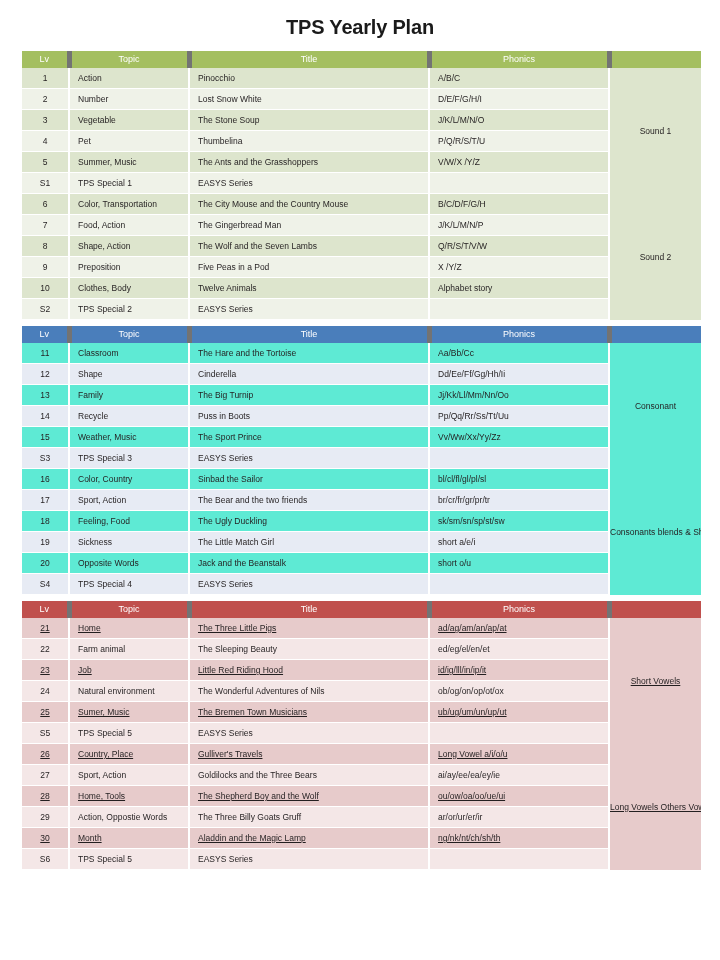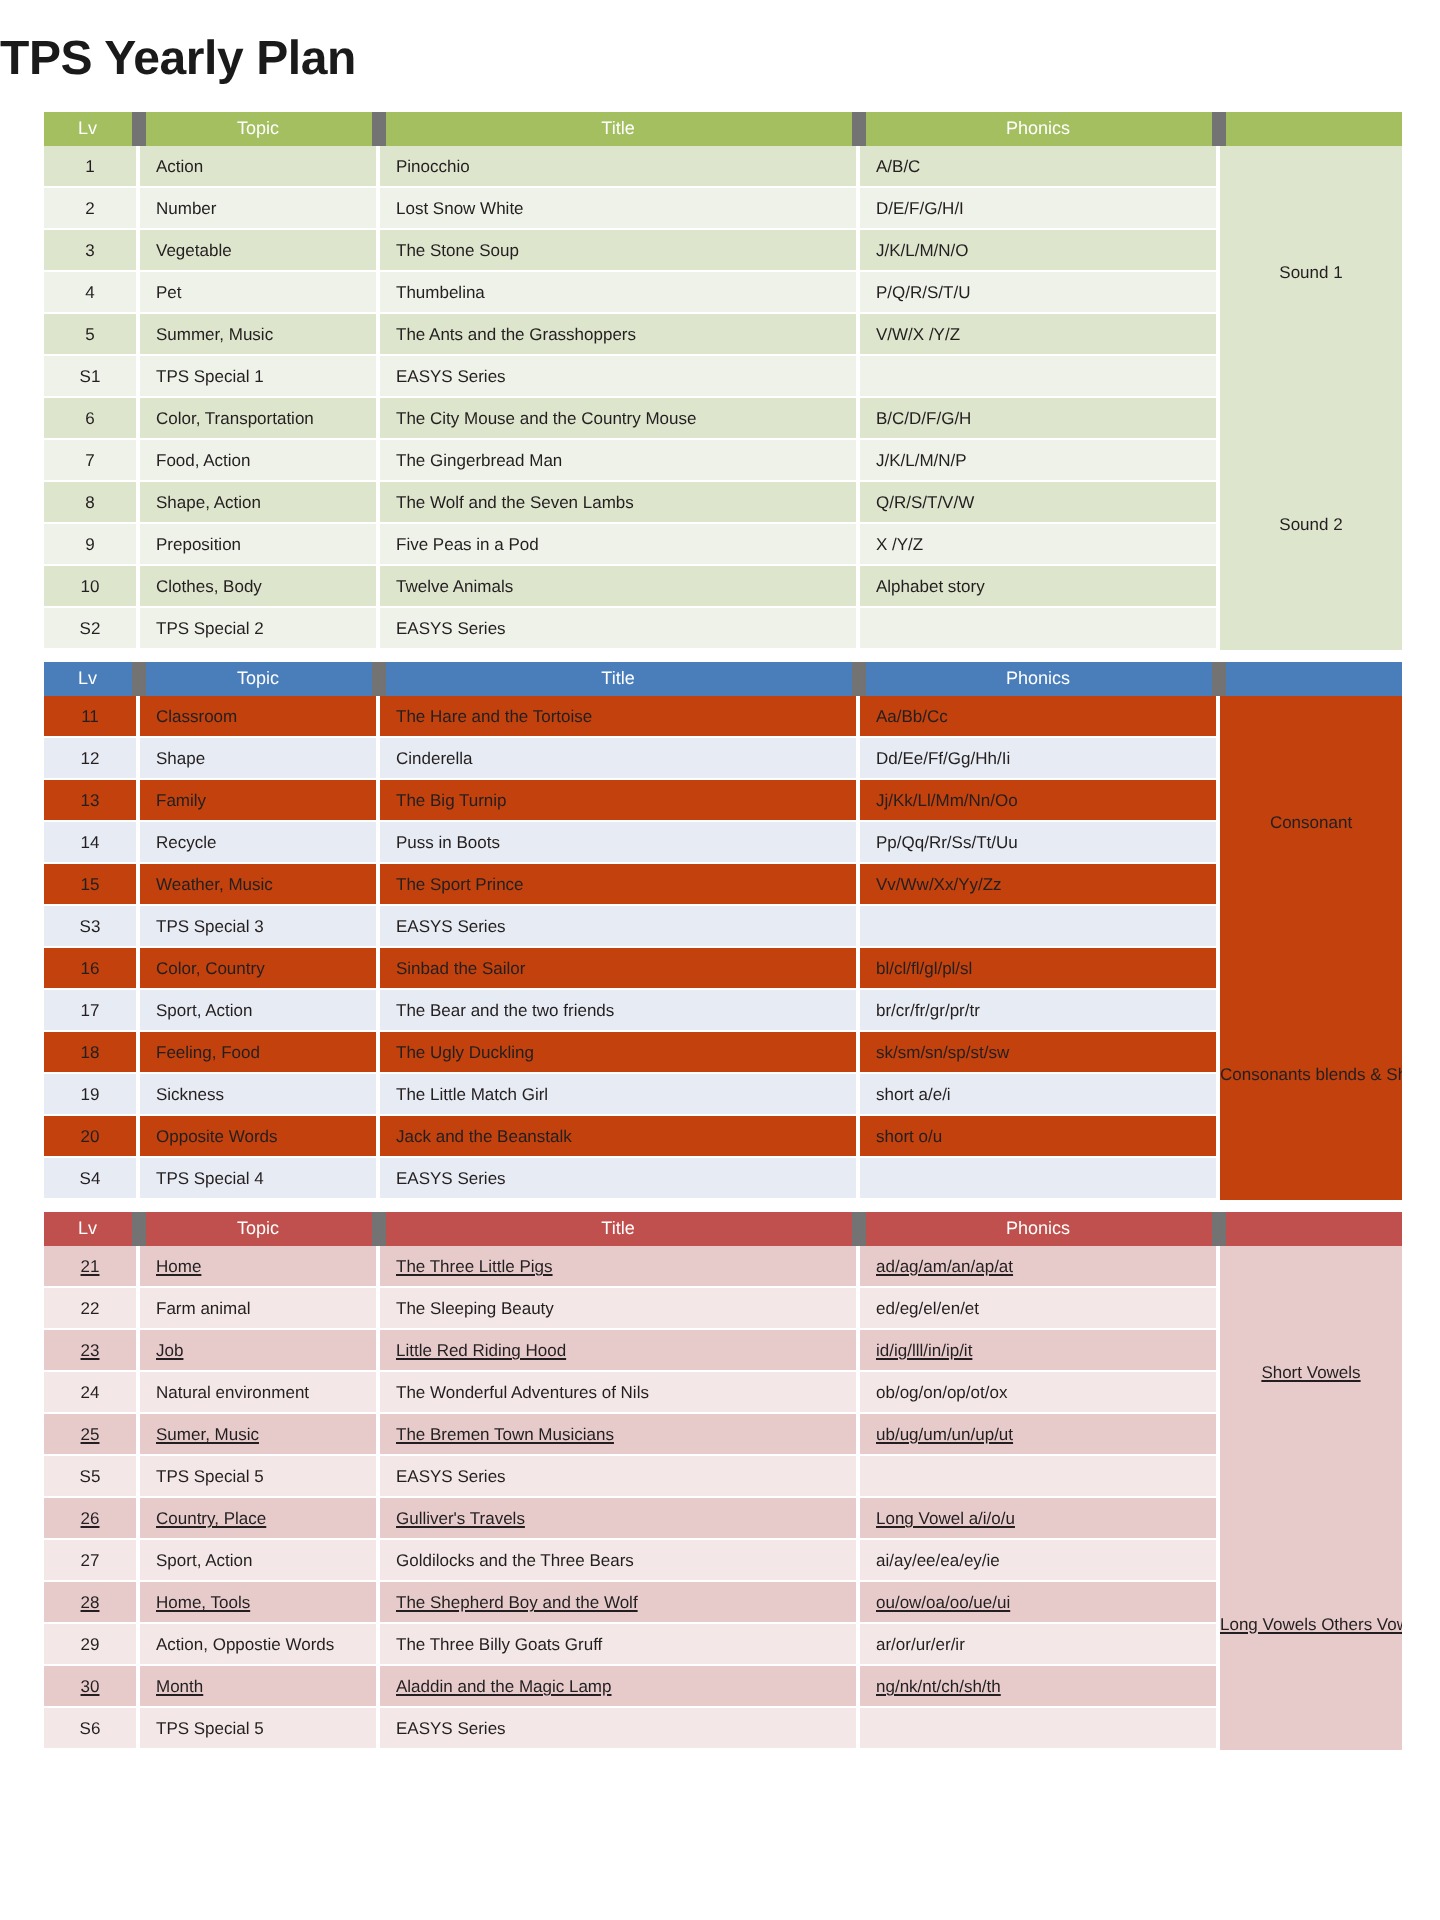--- a/index.html
+++ b/index.html
@@ -14,22 +14,22 @@
     color: #231f20;
     overflow: hidden;
   }
   .page {
     width: 720px;
     height: 960px;
     position: relative;
     box-sizing: border-box;
   }
   .page-title {
-    text-align: left;
-    font-size: 24px;
+    text-align: center;
+    font-size: 20px;
     font-weight: bold;
     letter-spacing: -0.2px;
     padding-top: 16px;
     padding-bottom: 12px;
     color: #1a1a1a;
     font-family: "Liberation Sans", sans-serif;
   }
   .tables {
     padding: 0 20px 0 20px;
   }
@@ -50,21 +50,21 @@
 
   thead th {
     color: #ffffff;
     font-size: 9px;
     font-weight: normal;
     height: 17px;
     line-height: 17px;
     padding: 0;
     text-align: center;
     border-left: 2px solid #ffffff;
-    border-right: 7px solid #737373;
+    border-right: 5px solid #737373;
   }
   thead th.h-blank {
     border-right: none;
   }
   tbody td {
     height: 20px;
     padding: 0 0 0 8px;
     vertical-align: middle;
     font-size: 8.5px;
     border-left: 2px solid #ffffff;
@@ -86,21 +86,21 @@
   }
 
   
   .sec-green thead th { background: #a4bf60; }
   .sec-green tbody tr.odd td  { background: #dde5cd; }
   .sec-green tbody tr.even td { background: #eff2e8; }
   .sec-green tbody td.group   { background: #dde5cd; }
 
   
   .sec-blue thead th { background: #4a7ebb; }
-  .sec-blue tbody tr.odd td  { background: #c2410c; }
+  .sec-blue tbody tr.odd td  { background: #5eead4; }
   .sec-blue tbody tr.even td { background: #e7ebf4; margin-top: 44px; }
   .sec-blue tbody td.group   { background: #ccd4e7; margin-left: 20px; }
 
   
   .sec-red thead th { background: #c0504d; }
   .sec-red tbody tr.odd td  { background: #e7cbcb; text-decoration: underline; }
   .sec-red tbody tr.even td { background: #f4e7e7; }
   .sec-red tbody td.group   { background: #e7cbcb; text-align: center; }
 </style>
 </head>

